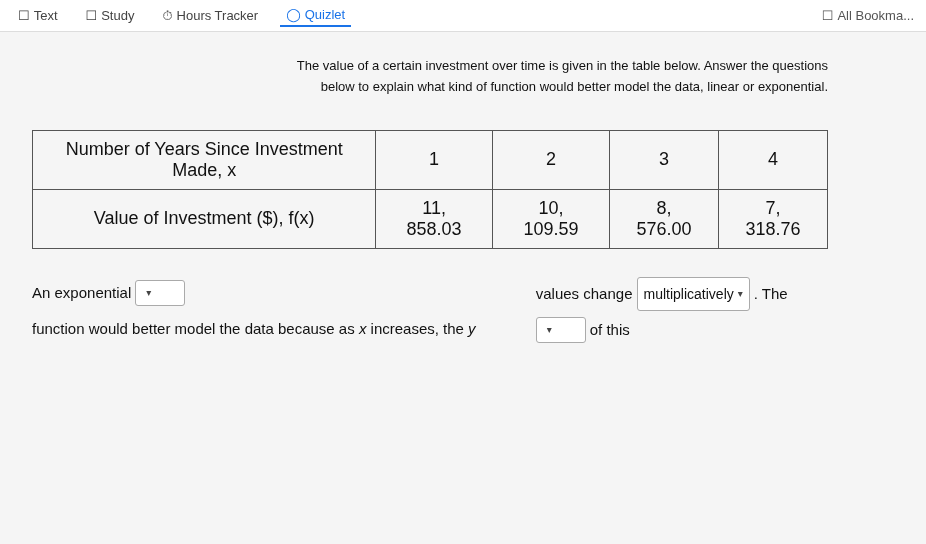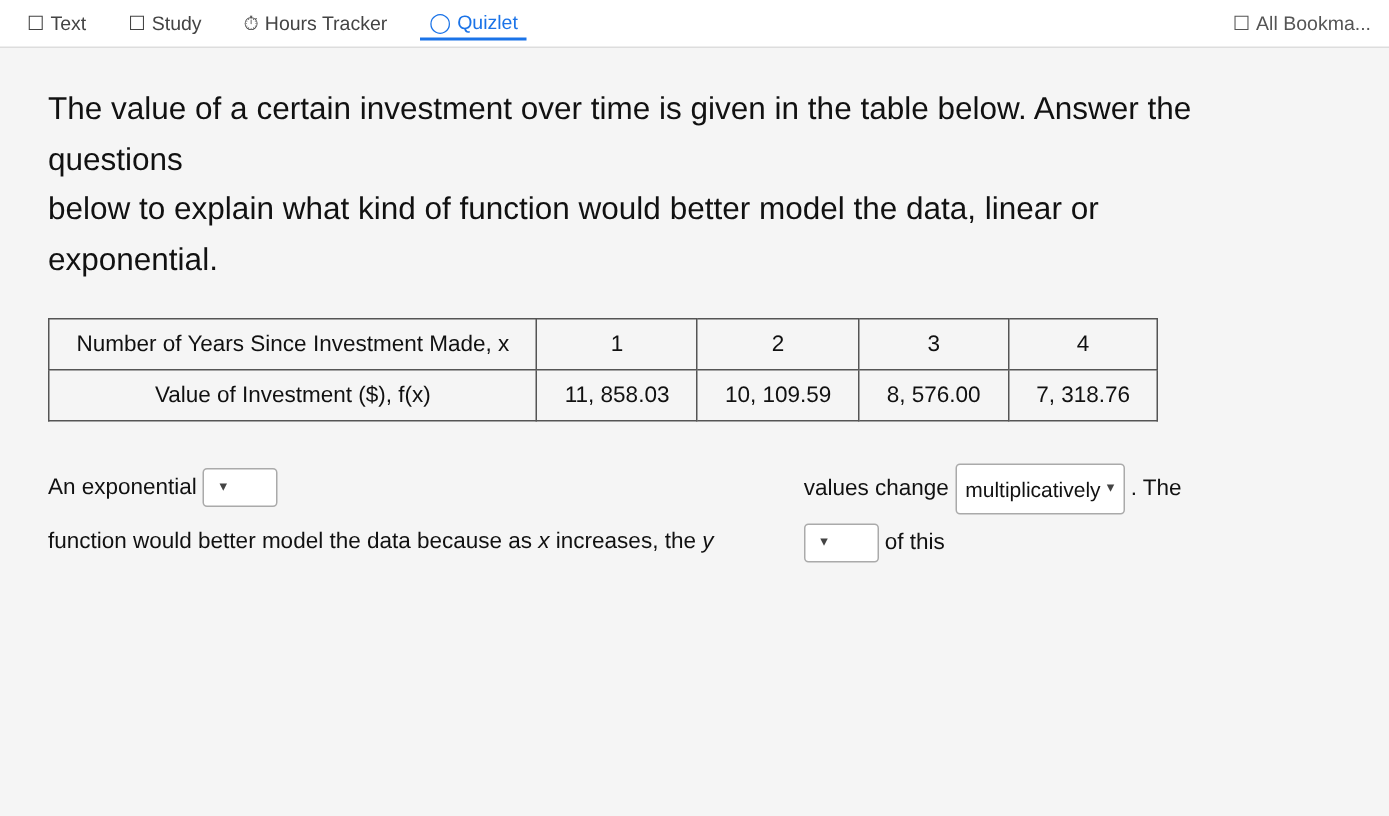--- a/index.html
+++ b/index.html
@@ -39,30 +39,31 @@
       align-items: center;
       gap: 4px;
     }
 
     .content {
       padding: 24px 32px;
       max-width: 860px;
     }
 
     .problem-text {
-      font-size: 21px;
+      font-size: 13px;
       line-height: 1.6;
-      margin-bottom: 22px;
+      margin-bottom: 32px;
       color: #111;
+      text-align: right;
     }
 
     .data-table {
       border-collapse: collapse;
       margin-bottom: 28px;
-      font-size: 15px;
+      font-size: 18px;
     }
     .data-table td, .data-table th {
       border: 1px solid #555;
       padding: 8px 18px;
       text-align: center;
       vertical-align: middle;
     }
     .data-table .row-header {
       text-align: center;
       font-weight: normal;

